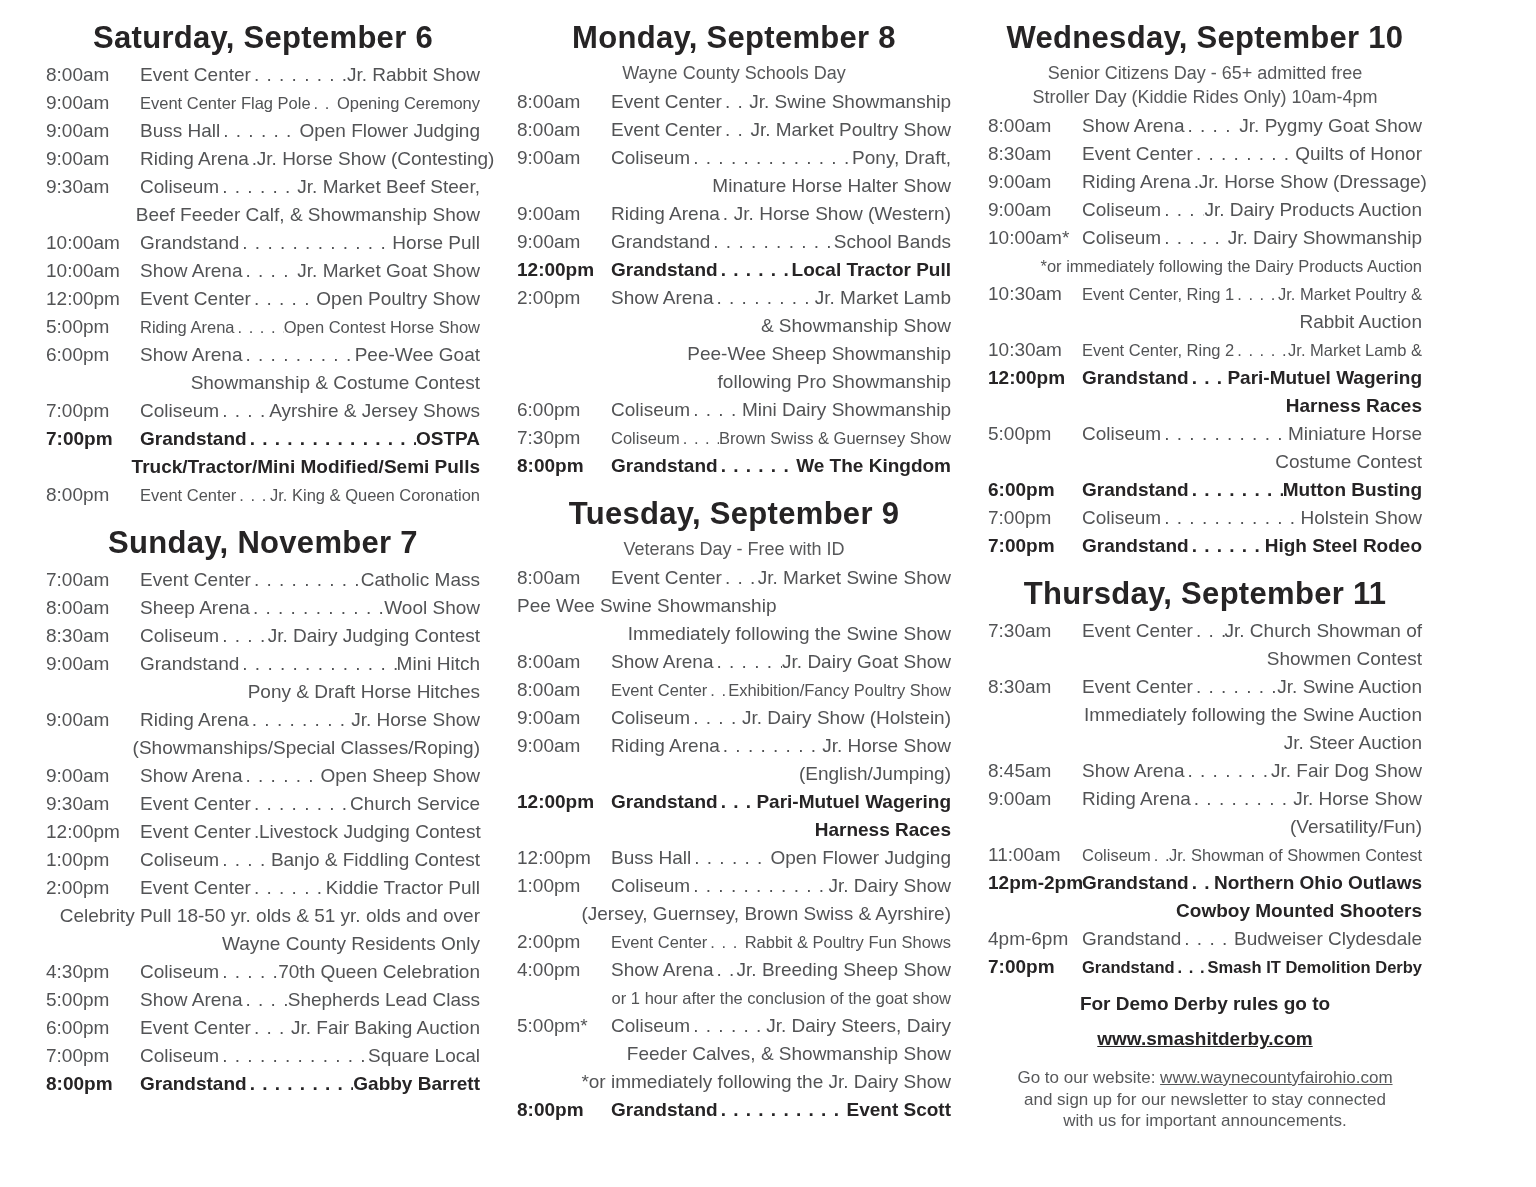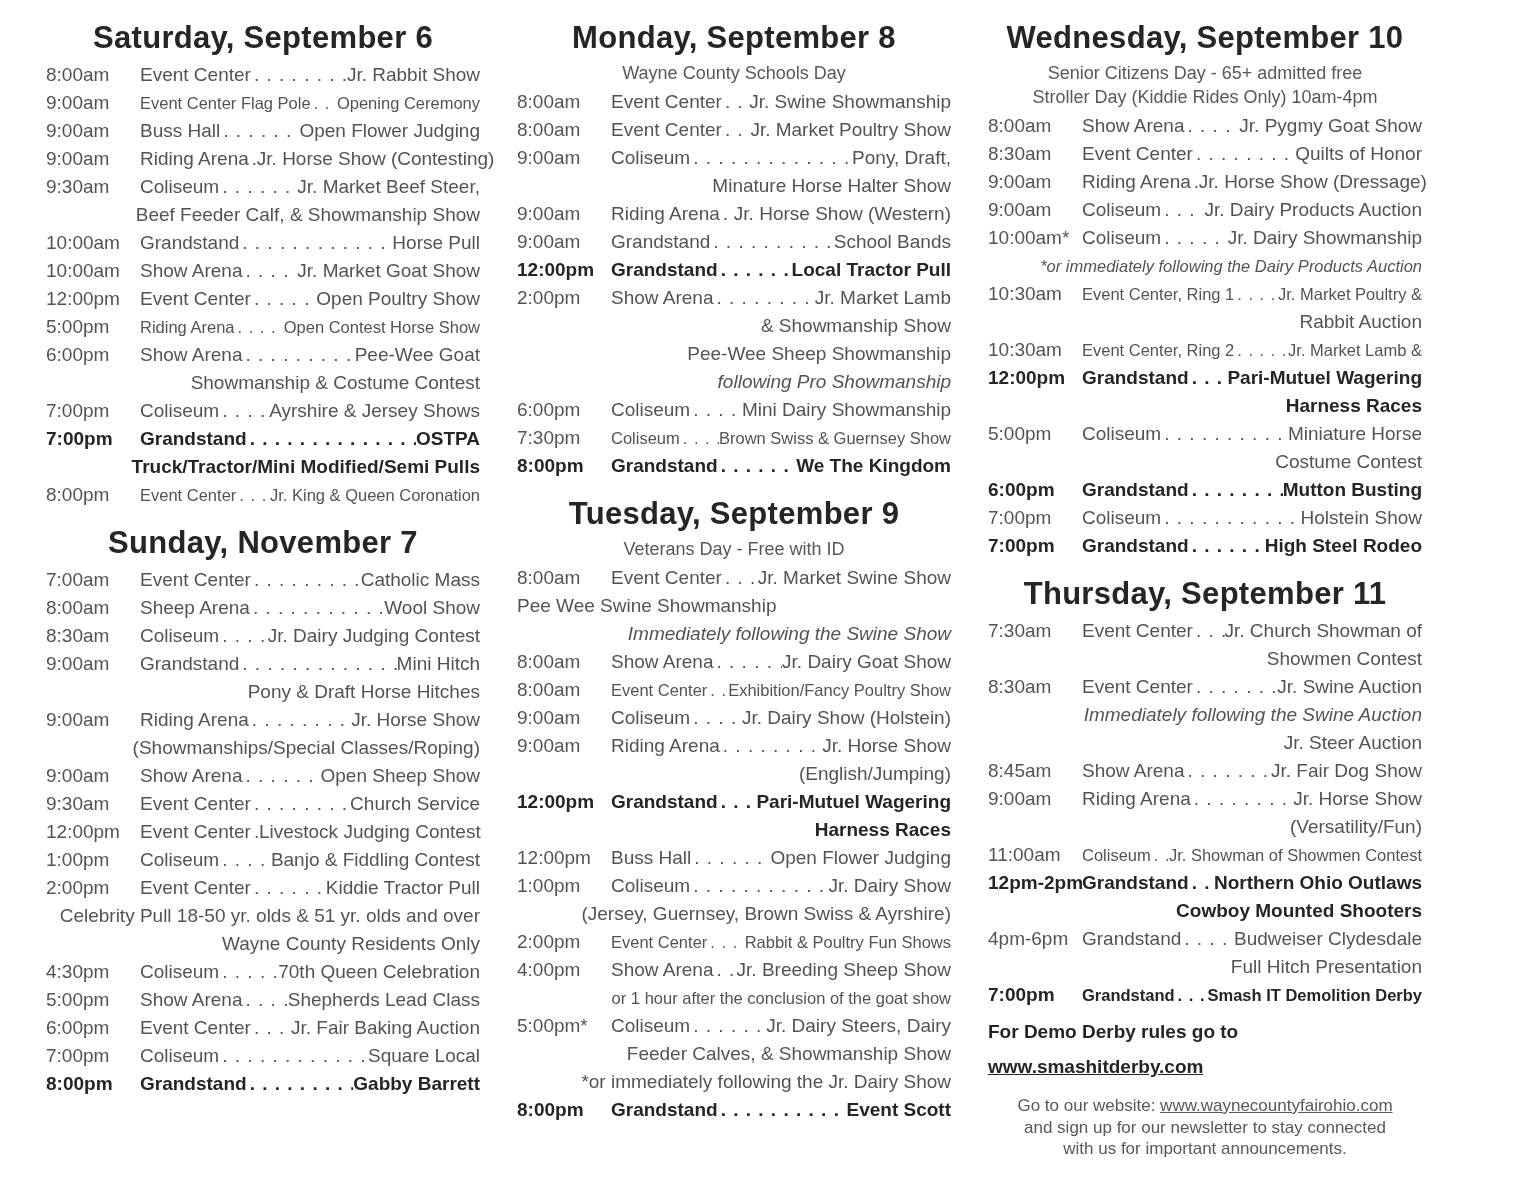--- a/index.html
+++ b/index.html
@@ -14,24 +14,24 @@
   .time{width:94px;flex:none;white-space:nowrap;}
   .line{flex:1;display:flex;align-items:baseline;min-width:0;}
   .loc{white-space:nowrap;flex:none;}
   .leader{flex:1 1 0;min-width:2px;overflow:hidden;white-space:nowrap;padding:0 3px;letter-spacing:1px;}
   .titl{white-space:nowrap;flex:none;}
   .cont{line-height:28px;font-size:19px;}
   .cont.right{text-align:right;}
   .cont.left{text-align:left;}
   .bold,.bold .time,.bold .line{font-weight:bold;color:#262425;}
   .cont.bold{font-weight:bold;color:#262425;}
-  .italic{font-style:italic;}
+  .italic{}
   .ev.small .line{font-size:16.5px;}
   .cont.small{font-size:16.5px;}
-  .note{text-align:left;font-size:19px;line-height:24px;margin:11px 0;}
+  .note{text-align:center;font-size:19px;line-height:24px;margin:11px 0;}
   .note.bold{font-weight:bold;color:#262425;}
   .underline{text-decoration:underline;cursor:pointer;}
   .foot{text-align:center;font-size:17px;line-height:21.5px;margin-top:10px;color:#57585a;}
 </style>
 </head>
 <body>
 
 <div class="page">
     <div class="col">
       <section class="day">
@@ -638,21 +638,20 @@
         </div>
         <div class="cont right bold">Cowboy Mounted Shooters</div>
         <div class="ev">
           <span class="time">4pm-6pm</span>
           <div class="line">
             <span class="loc">Grandstand</span>
             <span class="leader">. . . . . . . . . . . . . . . . . . . . . . . . . . . . . . . . . . . . . . . . . . . . . . . . . .</span>
             <span class="titl">Budweiser Clydesdale</span>
           </div>
         </div>
-        <div class="cont right">Full Hitch Presentation</div>
         <div class="ev bold small">
           <span class="time">7:00pm</span>
           <div class="line">
             <span class="loc">Grandstand</span>
             <span class="leader">. . . . . . . . . . . . . . . . . . . . . . . . . . . . . . . . . . . . . . . . . . . . . . . . . .</span>
             <span class="titl">Smash IT Demolition Derby</span>
           </div>
         </div>
         <div class="note bold">For Demo Derby rules go to</div>
         <div class="note bold"><span class="underline">www.smashitderby.com</span></div>

